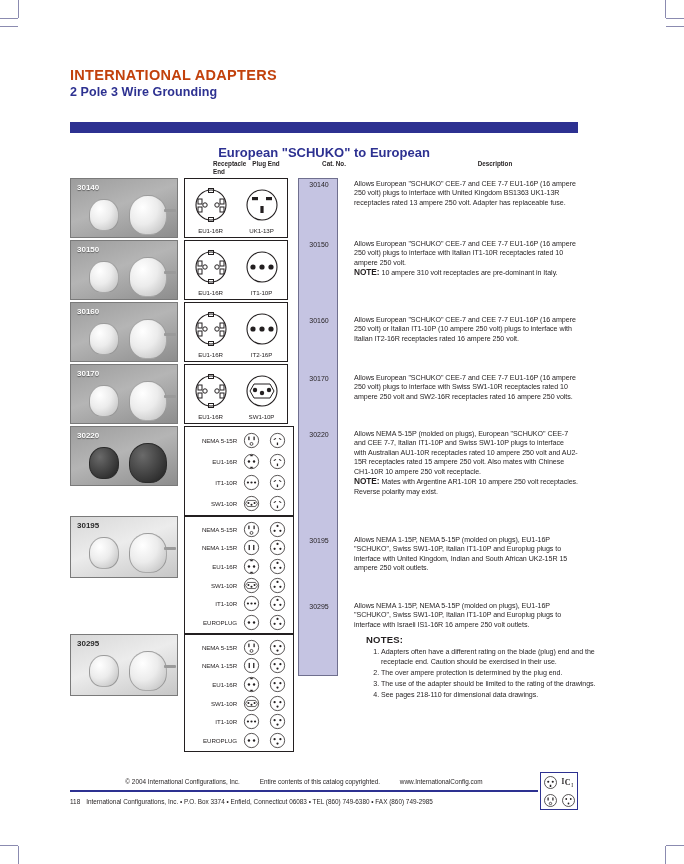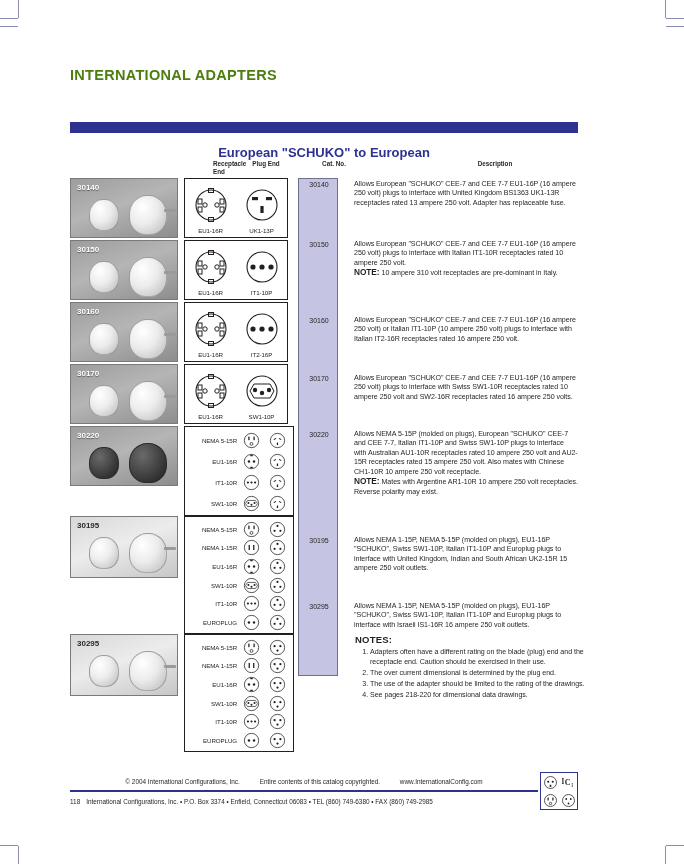--- a/index.html
+++ b/index.html
@@ -19,21 +19,21 @@
   .crop.tl { left:18px; top:18px; }
   .crop.tr { right:18px; top:18px; }
   .crop.bl { left:18px; bottom:18px; }
   .crop.br { right:18px; bottom:18px; }
   .crop i.h { width:34px; height:1px; }
   .crop i.v { width:1px; height:34px; }
 
   
   .page-head { position:absolute; left:70px; top:68px; }
   .page-head .t1 {
-    font-size:14.5px; font-weight:bold; color:#4d7c0f;
+    font-size:14.5px; font-weight:bold; color:#c2410c;
     letter-spacing:.3px; line-height:15px;
   }
   .page-head .t2 {
     font-size:12.5px; font-weight:bold; color:#2d3191;
     letter-spacing:.1px; line-height:15px; margin-top:2px;
   }
 
   
   .blue-bar {
     position:absolute; left:70px; top:122px;
@@ -116,21 +116,21 @@
     font-size:7px; color:#231f20;
   }
   .desc-col { position:absolute; left:284px; top:0; width:224px; }
   .desc {
     position:absolute; left:0; width:224px;
     font-size:7.1px; line-height:9.45px; color:#231f20;
     letter-spacing:-.05px; text-align:left;
   }
   .desc b { font-size:8.3px; }
 
-  .notes { position:absolute; left:285px; width:230px; }
+  .notes { position:absolute; left:296px; width:230px; }
   .notes .nt-title { font-size:9.5px; font-weight:bold; letter-spacing:.2px; }
   .notes ol { margin:3px 0 0 0; padding:0 0 0 15px; }
   .notes li {
     font-size:7.1px; line-height:9.6px; margin-bottom:1.5px;
     letter-spacing:-.05px;
   }
 
   
   .foot-copy {
     position:absolute; left:70px; top:778px; width:468px;
@@ -174,20 +174,21 @@
     <i class="h" style="left:-34px;bottom:0"></i>
     <i class="v" style="left:0;bottom:-34px"></i>
   </div>
 <div class="crop br">
     <i class="h" style="right:-34px;bottom:0"></i>
     <i class="v" style="right:0;bottom:-34px"></i>
   </div>
 
 <div class="page-head">
   <div class="t1">INTERNATIONAL ADAPTERS</div>
+  <div class="t2">2 Pole 3 Wire Grounding</div>
 </div>
 
 <div class="blue-bar"></div>
 
 <div class="sec-title">European "SCHUKO" to European</div>
 
 <div class="col-heads">
   <span class="ch-recept"><span>Receptacle</span><br><span>End</span></span>
   <span class="ch-plug">Plug End</span>
   <span class="ch-cat">Cat. No.</span>
@@ -698,23 +699,23 @@
       <div class="desc" style="top: 138px;"><span>Allows European "SCHUKO" CEE-7 and CEE 7-7 EU1-16P (16 ampere 250 volt) or Italian IT1-10P (10 ampere 250 volt) plugs to interface with Italian IT2-16R receptacles rated 16 ampere 250 volt.</span></div>
       <div class="desc" style="top: 196px;"><span>Allows European "SCHUKO" CEE-7 and CEE 7-7 EU1-16P (16 ampere 250 volt) plugs to interface with Swiss SW1-10R receptacles rated 10 ampere 250 volt and SW2-16R receptacles rated 16 ampere 250 volts.</span></div>
       <div class="desc" style="top: 252px;"><span>Allows NEMA 5-15P (molded on plugs), European "SCHUKO" CEE-7 and CEE 7-7, Italian IT1-10P and Swiss SW1-10P plugs to interface with Australian AU1-10R receptacles rated 10 ampere  250 volt and AU2-15R receptacles rated 15 ampere 250 volt.  Also mates with Chinese CH1-10R 10 ampere 250 volt receptacle.</span><br><b>NOTE:</b><span> Mates with Argentine AR1-10R 10 ampere 250 volt receptacles. Reverse polarity may exist.</span></div>
       <div class="desc" style="top: 358px;"><span>Allows NEMA 1-15P, NEMA 5-15P (molded on plugs), EU1-16P "SCHUKO", Swiss SW1-10P, Italian IT1-10P and Europlug plugs to interface with United Kingdom, Indian and South African UK2-15R 15 ampere 250 volt outlets.</span></div>
       <div class="desc" style="top: 424px;"><span>Allows NEMA 1-15P, NEMA 5-15P (molded on plugs), EU1-16P "SCHUKO", Swiss SW1-10P, Italian IT1-10P and Europlug plugs to interface with Israeli IS1-16R 16 ampere 250 volt outlets.</span></div>
     </div>
   <div class="notes" id="notesBox" style="top: 456px;">
     <div class="nt-title">NOTES:</div>
     <ol id="notesList">
         <li>Adapters often have a different rating on the blade (plug) end and the receptacle end. Caution should be exercised in their use.</li>
-        <li>The over current dimensional is determined by the plug end.</li>
+        <li>The over ampere protection is determined by the plug end.</li>
         <li>The use of the adapter should be limited to the rating of the drawings.</li>
-        <li>See pages 218-220 for dimensional data drawings.</li>
+        <li>See pages 218-110 for dimensional data drawings.</li>
       </ol>
   </div>
 </div>
 
 <div class="foot-copy">
   <span>© 2004 International Configurations, Inc.</span>
   <span>Entire contents of this catalog copyrighted.</span>
   <span>www.InternationalConfig.com</span>
 </div>
 <div class="foot-rule"></div>

